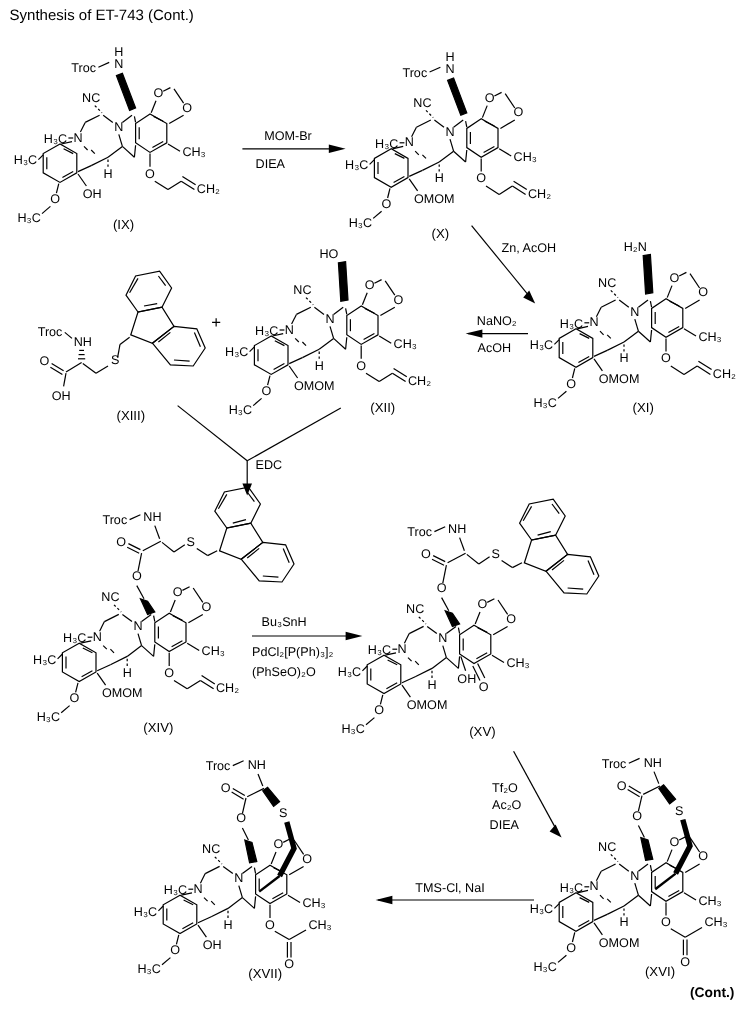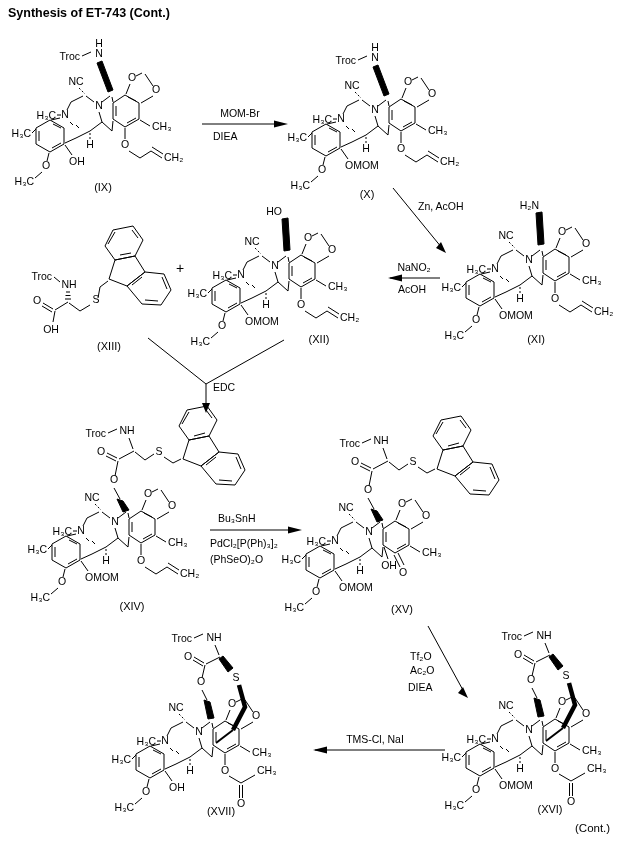--- a/index.html
+++ b/index.html
@@ -1,20 +1,20 @@
 <!DOCTYPE html>
 <html><head>
 <meta charset="utf-8">
 <style>
   html,body{margin:0;padding:0;}
   body{width:627px;height:841px;position:relative;background:#fff;overflow:hidden;
        font-family:"Liberation Sans", sans-serif;color:#000;}
   .pos{position:absolute;}
-  .title{position:absolute;left:8px;top:6px;font-size:12.5px;font-weight:bold;}
-  .footer{position:absolute;left:575px;top:822px;font-size:11.5px;}
+  .title{position:absolute;left:8px;top:6px;font-size:12.5px;font-weight:normal;}
+  .footer{position:absolute;left:575px;top:822px;font-size:11.5px;font-weight:bold;}
   .plus{position:absolute;left:176px;top:260px;font-size:14px;}
   svg{overflow:visible;}
   svg text{font-family:"Liberation Sans", sans-serif;fill:#000;}
   .rg{font-size:10.5px;}
   .k{stroke:#000;stroke-width:1;}
   .struct{position:absolute;}
 </style>
 </head>
 <body>
 

